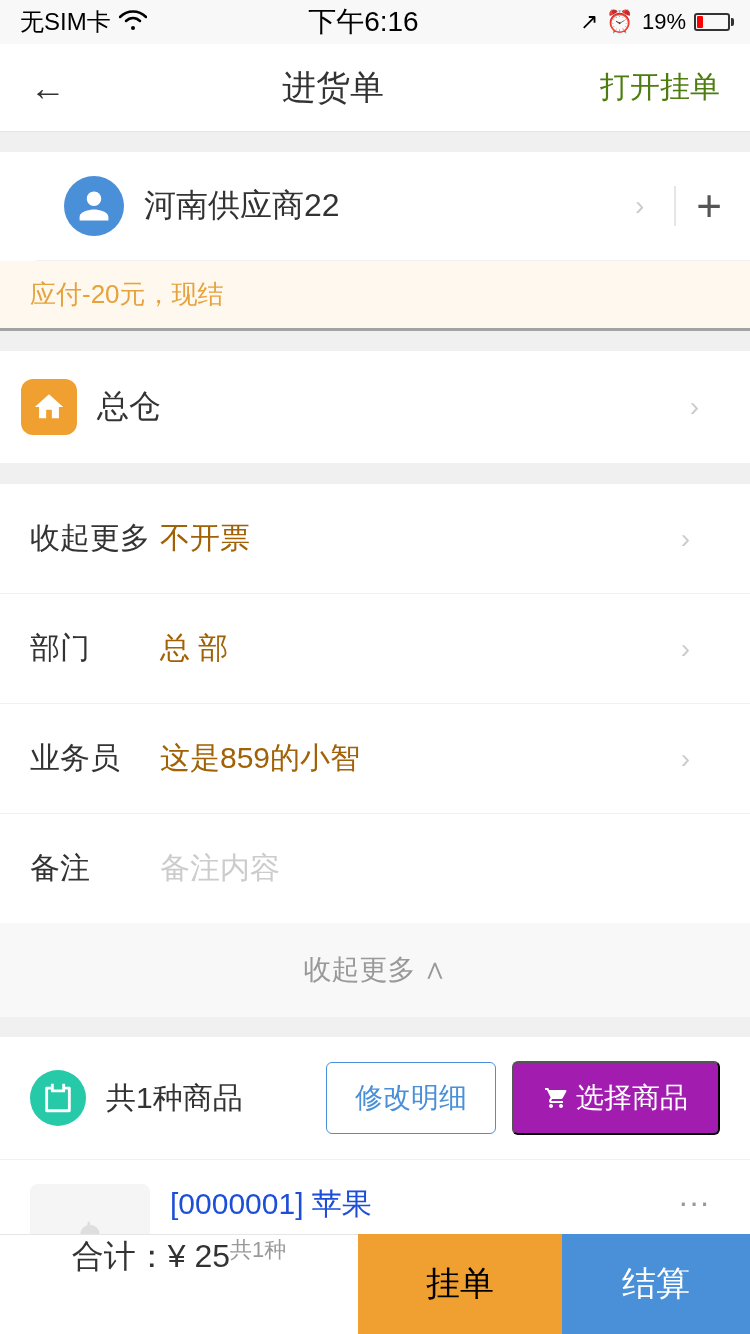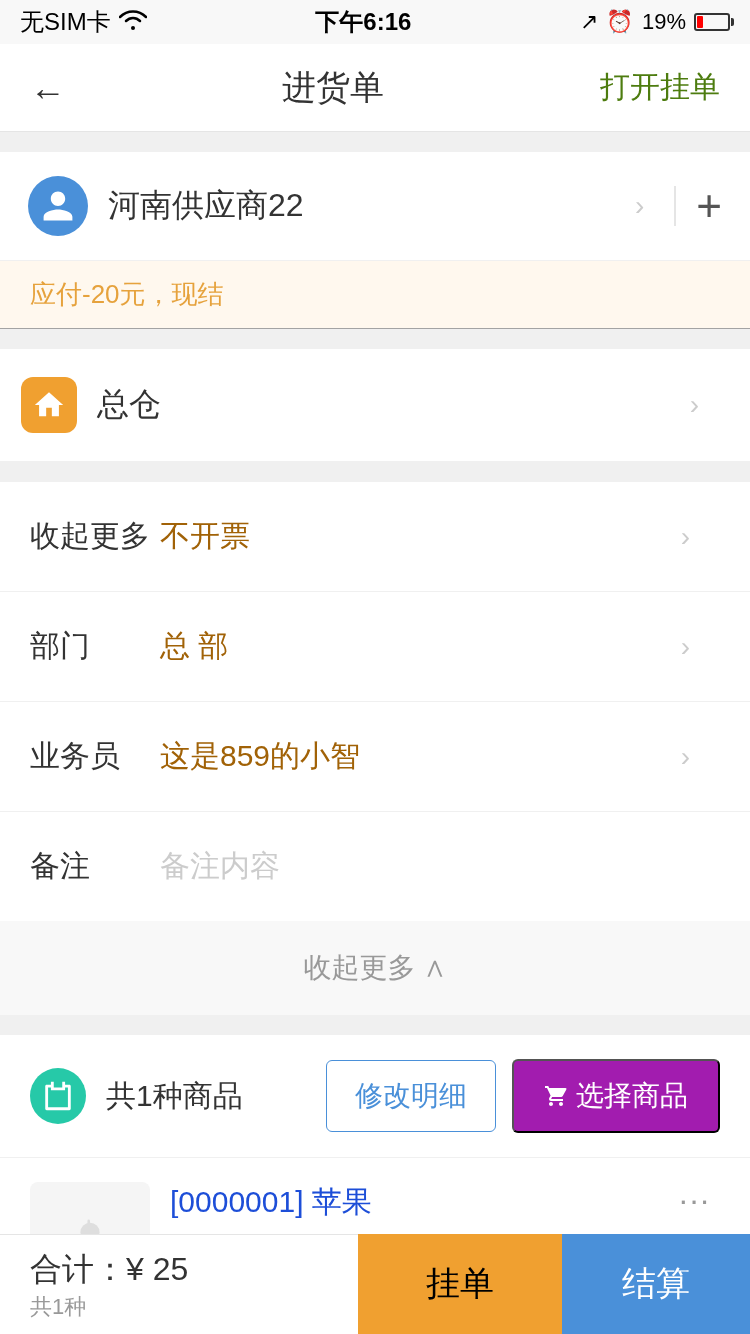--- a/index.html
+++ b/index.html
@@ -20,21 +20,21 @@
       height: 44px;
       background: #f8f8f8;
       display: flex;
       align-items: center;
       justify-content: space-between;
       padding: 0 20px;
       font-size: 24px;
       color: #000;
     }
     .status-left { display: flex; align-items: center; gap: 8px; }
-    .status-center { font-size: 24px; font-weight: 700; }
+    .status-center { font-size: 28px; font-weight: 400; }
     .status-right { display: flex; align-items: center; gap: 8px; font-size: 22px; }
     .battery {
       width: 36px; height: 18px; border: 2px solid #333; border-radius: 3px; position: relative; display: inline-flex; align-items: center; padding: 1px;
     }
     .battery::after {
       content: '';
       position: absolute;
       right: -6px;
       top: 50%;
       transform: translateY(-50%);
@@ -90,20 +90,21 @@
       width: 750px;
     }
 
     
     .supplier-row {
       display: flex;
       align-items: center;
       padding: 24px 28px;
       background: #fff;
       border-bottom: 1px solid #f0f0f0;
+      margin-left: 36px;
     }
     .supplier-avatar {
       width: 60px;
       height: 60px;
       border-radius: 50%;
       background: #4a90d9;
       display: flex;
       align-items: center;
       justify-content: center;
       margin-right: 20px;
@@ -132,21 +133,21 @@
       background: #e5e5e5;
       margin: 0 20px 0 0;
     }
 
     
     .alert-row {
       background: #fff8ee;
       padding: 16px 30px;
       font-size: 26px;
       color: #e6a23c;
-      border-bottom: 1px solid #a3a3a3;
+      border-bottom: 3px solid #a3a3a3;
     }
 
     
     .warehouse-row {
       display: flex;
       align-items: center;
       padding: 28px 21px;
       background: #fff;
     }
     .warehouse-icon {
@@ -286,21 +287,21 @@
       left: 0;
       width: 750px;
       height: 100px;
       display: flex;
       align-items: stretch;
     }
     .bottom-total {
       flex: 1;
       background: #fff;
       display: flex;
-      flex-direction: column;
+      flex-direction: row;
       justify-content: center;
       padding: 0 30px;
       border-top: 1px solid #e5e5e5;
     }
     .total-amount {
       font-size: 32px;
       color: #333;
       font-weight: 500;
     }
     .total-label {

